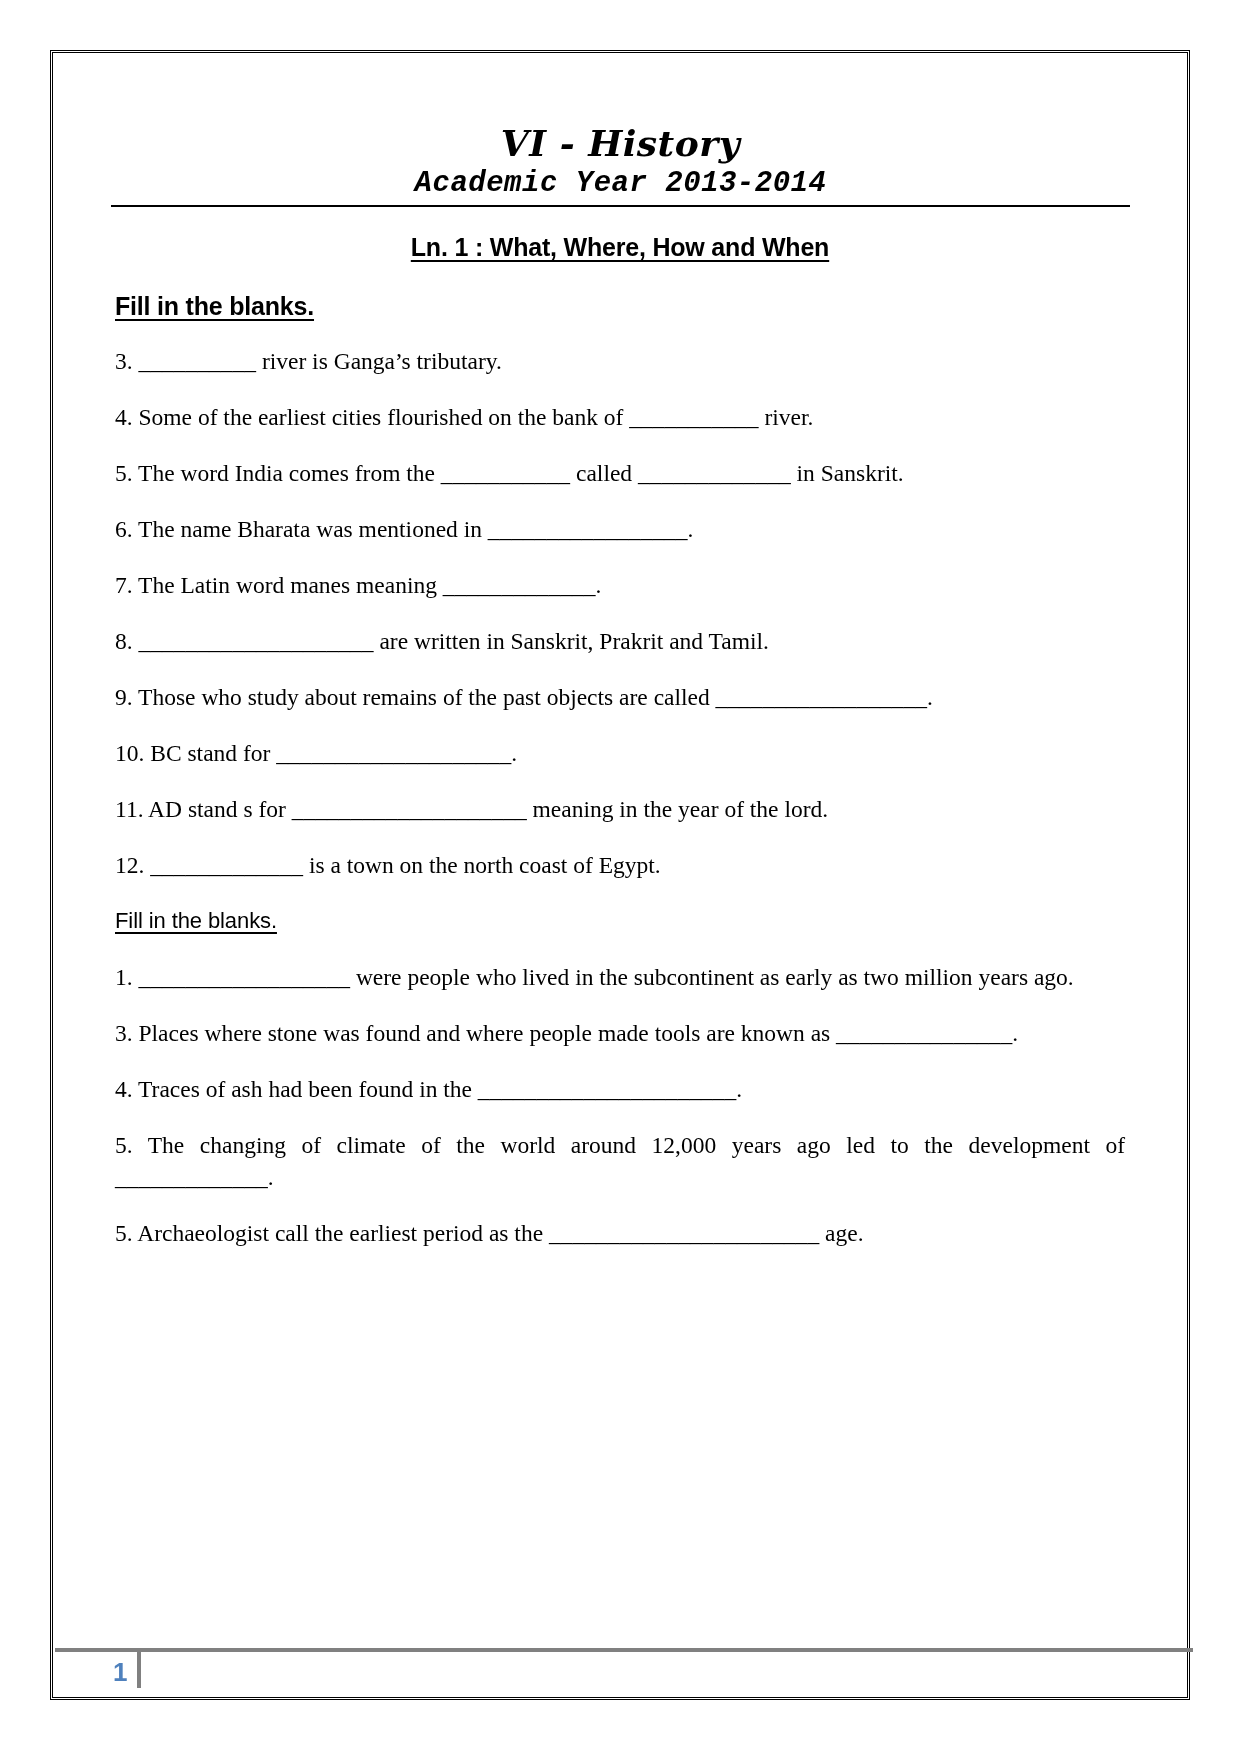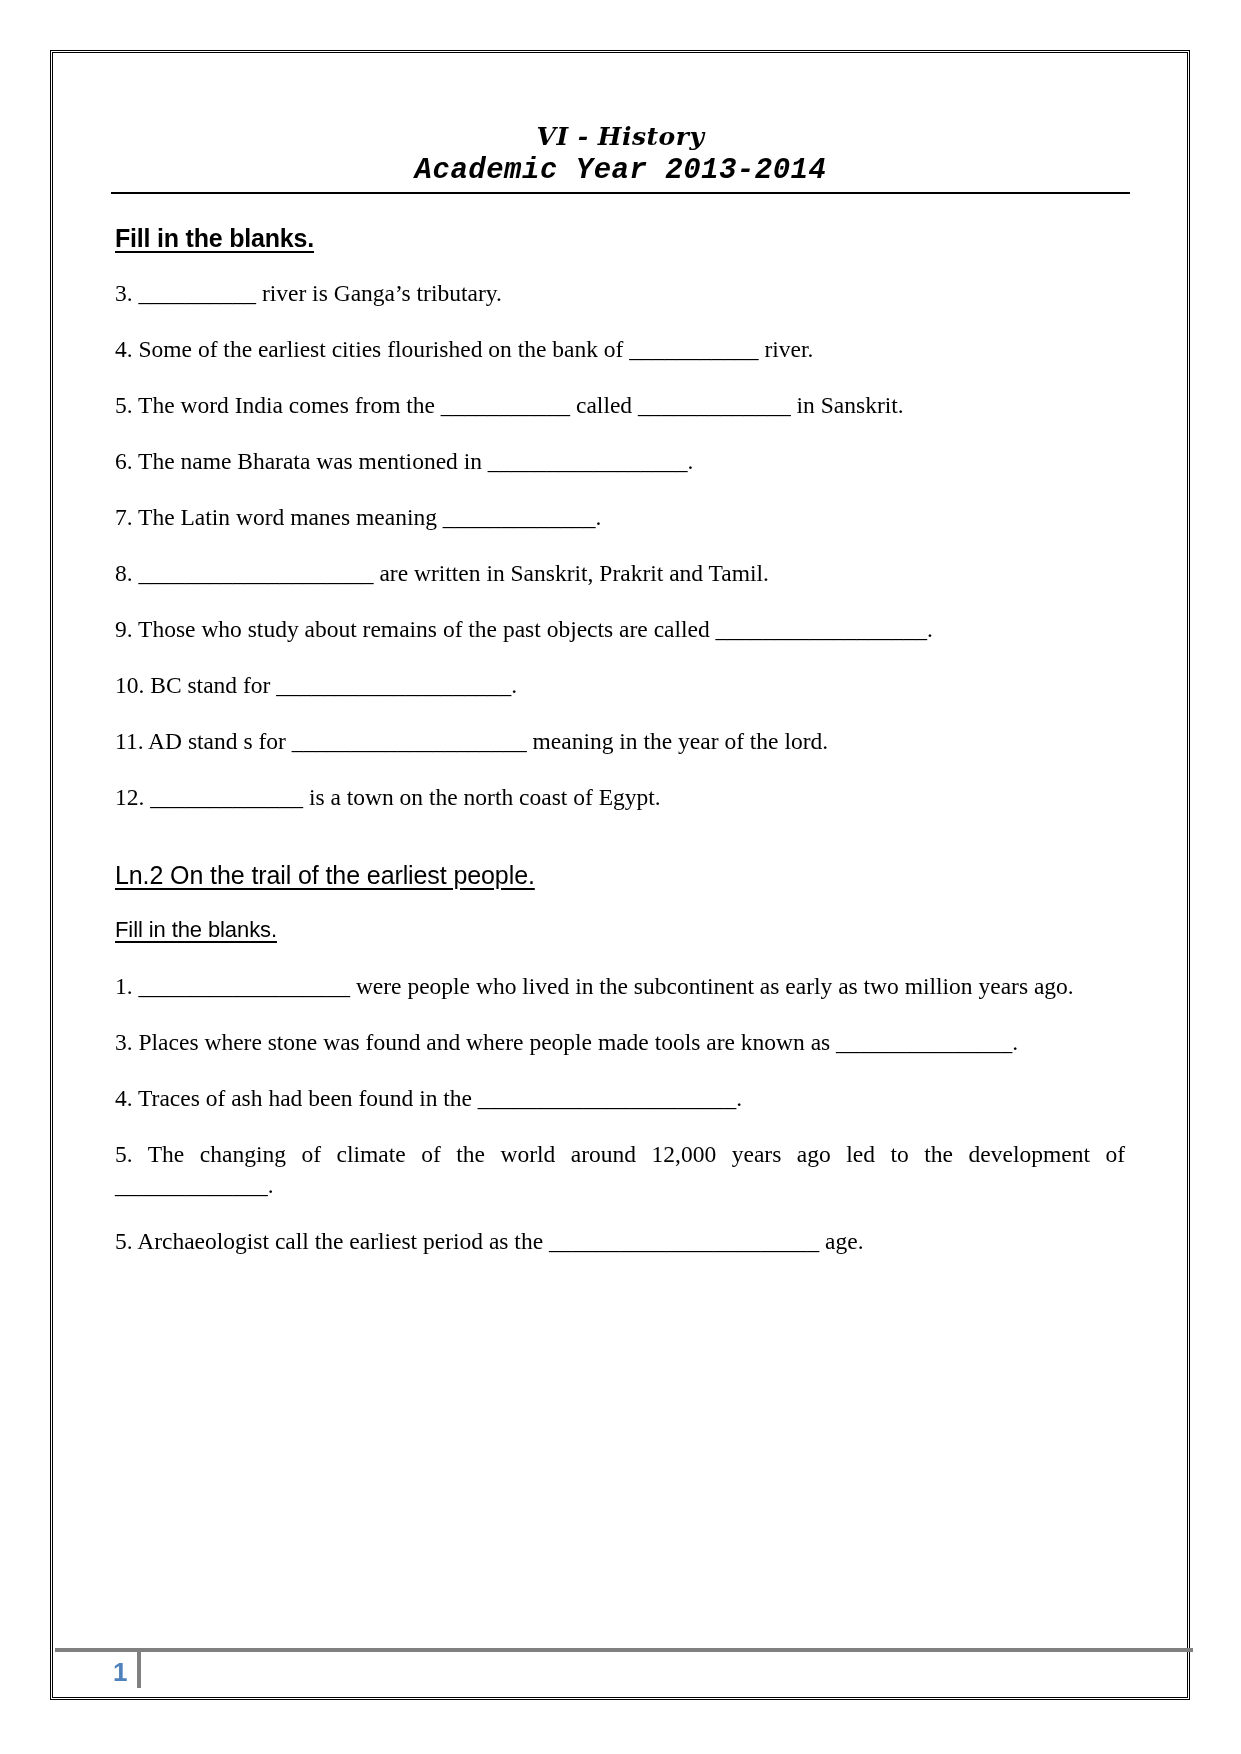--- a/index.html
+++ b/index.html
@@ -45,21 +45,21 @@
     margin: 0 -5px 0 -4px;
   }
   .header-line {
     font-family: "DejaVu Serif", serif;
     font-style: italic;
     font-weight: 700;
     letter-spacing: 0.5px;
     line-height: 1.22;
     white-space: nowrap;
   }
-  .header-line-1 { font-size: 25px; }
+  .header-line-1 { font-size: 36px; }
   .header-line-2 { font-size: 29px; font-family: Liberation Mono, monospace; }
 
   
   .lesson-title {
     text-align: center;
     font-family: "Liberation Sans", sans-serif;
     font-weight: 700;
     font-size: 25px;
     margin-top: 26px;
     letter-spacing: -0.2px;
@@ -142,41 +142,41 @@
 
 <div class="page-frame"></div>
 
 <div class="page-inner">
 
   <div class="doc-header">
     <div class="header-line header-line-1">VI - History</div>
     <div class="header-line header-line-2">Academic Year 2013-2014</div>
   </div>
 
+  <div class="lesson-title">
+    <span>Ln. 1 : What, Where, How and When</span>
+  </div>
 
   <div class="section-label">
     <span>Fill in the blanks.</span>
   </div>
 
   <div class="qlist">
     <div class="q">3. __________ river is Ganga’s tributary.</div>
     <div class="q">4. Some of the earliest cities flourished on the bank of ___________ river.</div>
     <div class="q">5. The word India comes from the ___________ called _____________ in Sanskrit.</div>
     <div class="q">6. The name Bharata was mentioned in _________________.</div>
     <div class="q">7. The Latin word manes meaning _____________.</div>
     <div class="q">8. ____________________ are written in Sanskrit, Prakrit and Tamil.</div>
     <div class="q">9. Those who study about remains of the past objects are called __________________.</div>
     <div class="q">10. BC stand for ____________________.</div>
     <div class="q">11. AD stand s for ____________________ meaning in the year of the lord.</div>
     <div class="q">12. _____________ is a town on the north coast of Egypt.</div>
   </div>
 
-  <div class="lesson2-title">
-    <span>Ln.2  On the trail of the earliest people.</span>
-  </div>
 
   <div class="lesson2-sub">
     <span>Fill in the blanks.</span>
   </div>
 
   <div class="qlist">
     <div class="q first justify">1. __________________ were people who lived in the subcontinent as early as two million years ago.</div>
     <div class="q justify">3. Places where stone was found and where people made tools are known as _______________.</div>
     <div class="q">4. Traces of ash had been found in the ______________________.</div>
     <div class="q justify">5. The changing of climate of the world around 12,000 years ago led to the development of   _____________.</div>

